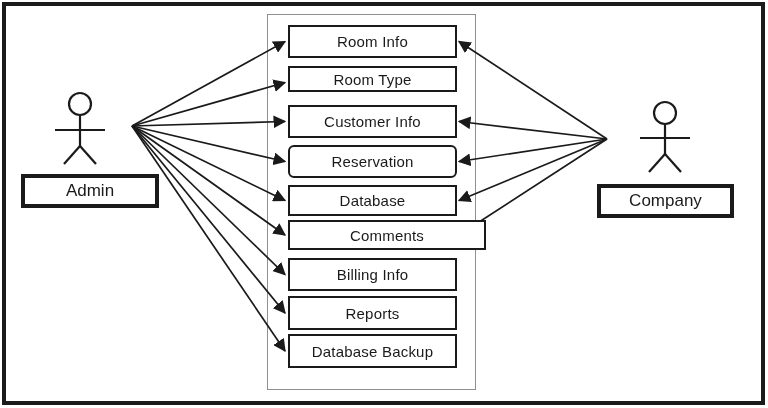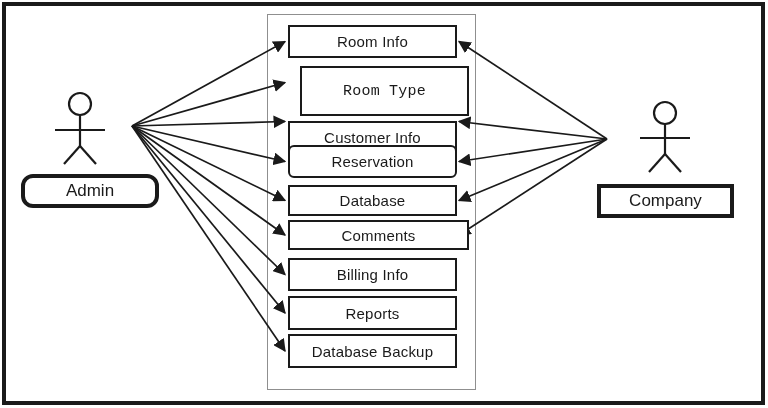--- a/index.html
+++ b/index.html
@@ -52,21 +52,21 @@
     position: absolute;
     box-sizing: border-box;
     border: 4px solid var(--ink, #0f0f0f);
     background: #ffffff;
     display: flex;
     align-items: center;
     justify-content: center;
     font-size: 17px;
     color: var(--ink, #1a1a1a);
   }
-  .actor-label.admin { left: 21px; top: 174px; width: 138px; height: 34px; border-radius: 12px; }
+  .actor-label.admin { left: 21px; top: 174px; width: 138px; height: 34px; }
   .actor-label.customer { left: 597px; top: 184px; width: 137px; height: 34px; }
 </style>
 </head>
 <body>
 
 <div class="canvas">
 
   <div class="frame"></div>
 
   <div class="boundary"></div>
@@ -106,25 +106,25 @@
           <line x1="665" y1="124" x2="665" y2="154"></line>
           <line x1="640" y1="138" x2="690" y2="138"></line>
           <line x1="665" y1="154" x2="649" y2="172"></line>
           <line x1="665" y1="154" x2="681" y2="172"></line>
         </g>
       </g>
   </svg>
 
   <div id="usecase-layer">
       <div class="usecase" style="left: 288px; top: 25px; width: 169px; height: 33px;">Room Info</div>
-      <div class="usecase" style="left: 300px; top: 66px; width: 169px; height: 50px; font-family: Liberation Mono, monospace;">Room Type</div>
-      <div class="usecase" style="left: 288px; top: 105px; width: 169px; height: 33px; margin-top: 16px;">Customer Info</div>
+      <div class="usecase" style="left: 288px; top: 66px; width: 169px; height: 26px;">Room Type</div>
+      <div class="usecase" style="left: 288px; top: 105px; width: 169px; height: 33px;">Customer Info</div>
       <div class="usecase" style="left: 288px; top: 145px; width: 169px; height: 33px; border-radius: 6px;">Reservation</div>
       <div class="usecase" style="left: 288px; top: 185px; width: 169px; height: 31px;">Database</div>
-      <div class="usecase" style="left: 288px; top: 220px; width: 181px; height: 30px;">Comments</div>
+      <div class="usecase" style="left: 288px; top: 220px; width: 198px; height: 30px;">Comments</div>
       <div class="usecase" style="left: 288px; top: 258px; width: 169px; height: 33px;">Billing Info</div>
       <div class="usecase" style="left: 288px; top: 296px; width: 169px; height: 34px;">Reports</div>
       <div class="usecase" style="left: 288px; top: 334px; width: 169px; height: 34px;">Database Backup</div>
     </div>
 
   <div class="actor-label admin">
     <span>Admin</span>
   </div>
   <div class="actor-label customer">
     <span>Company</span>

